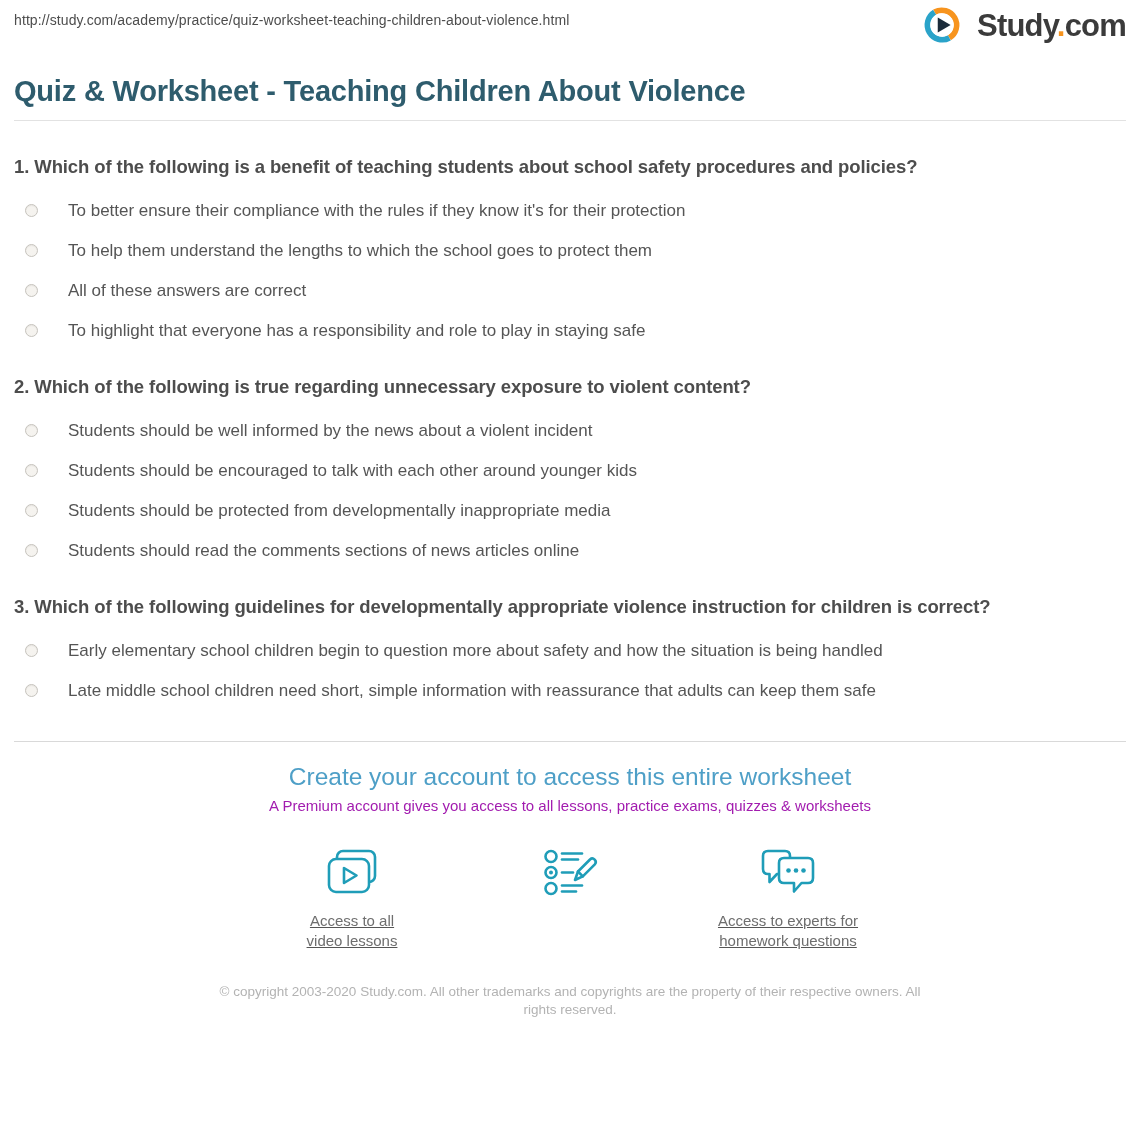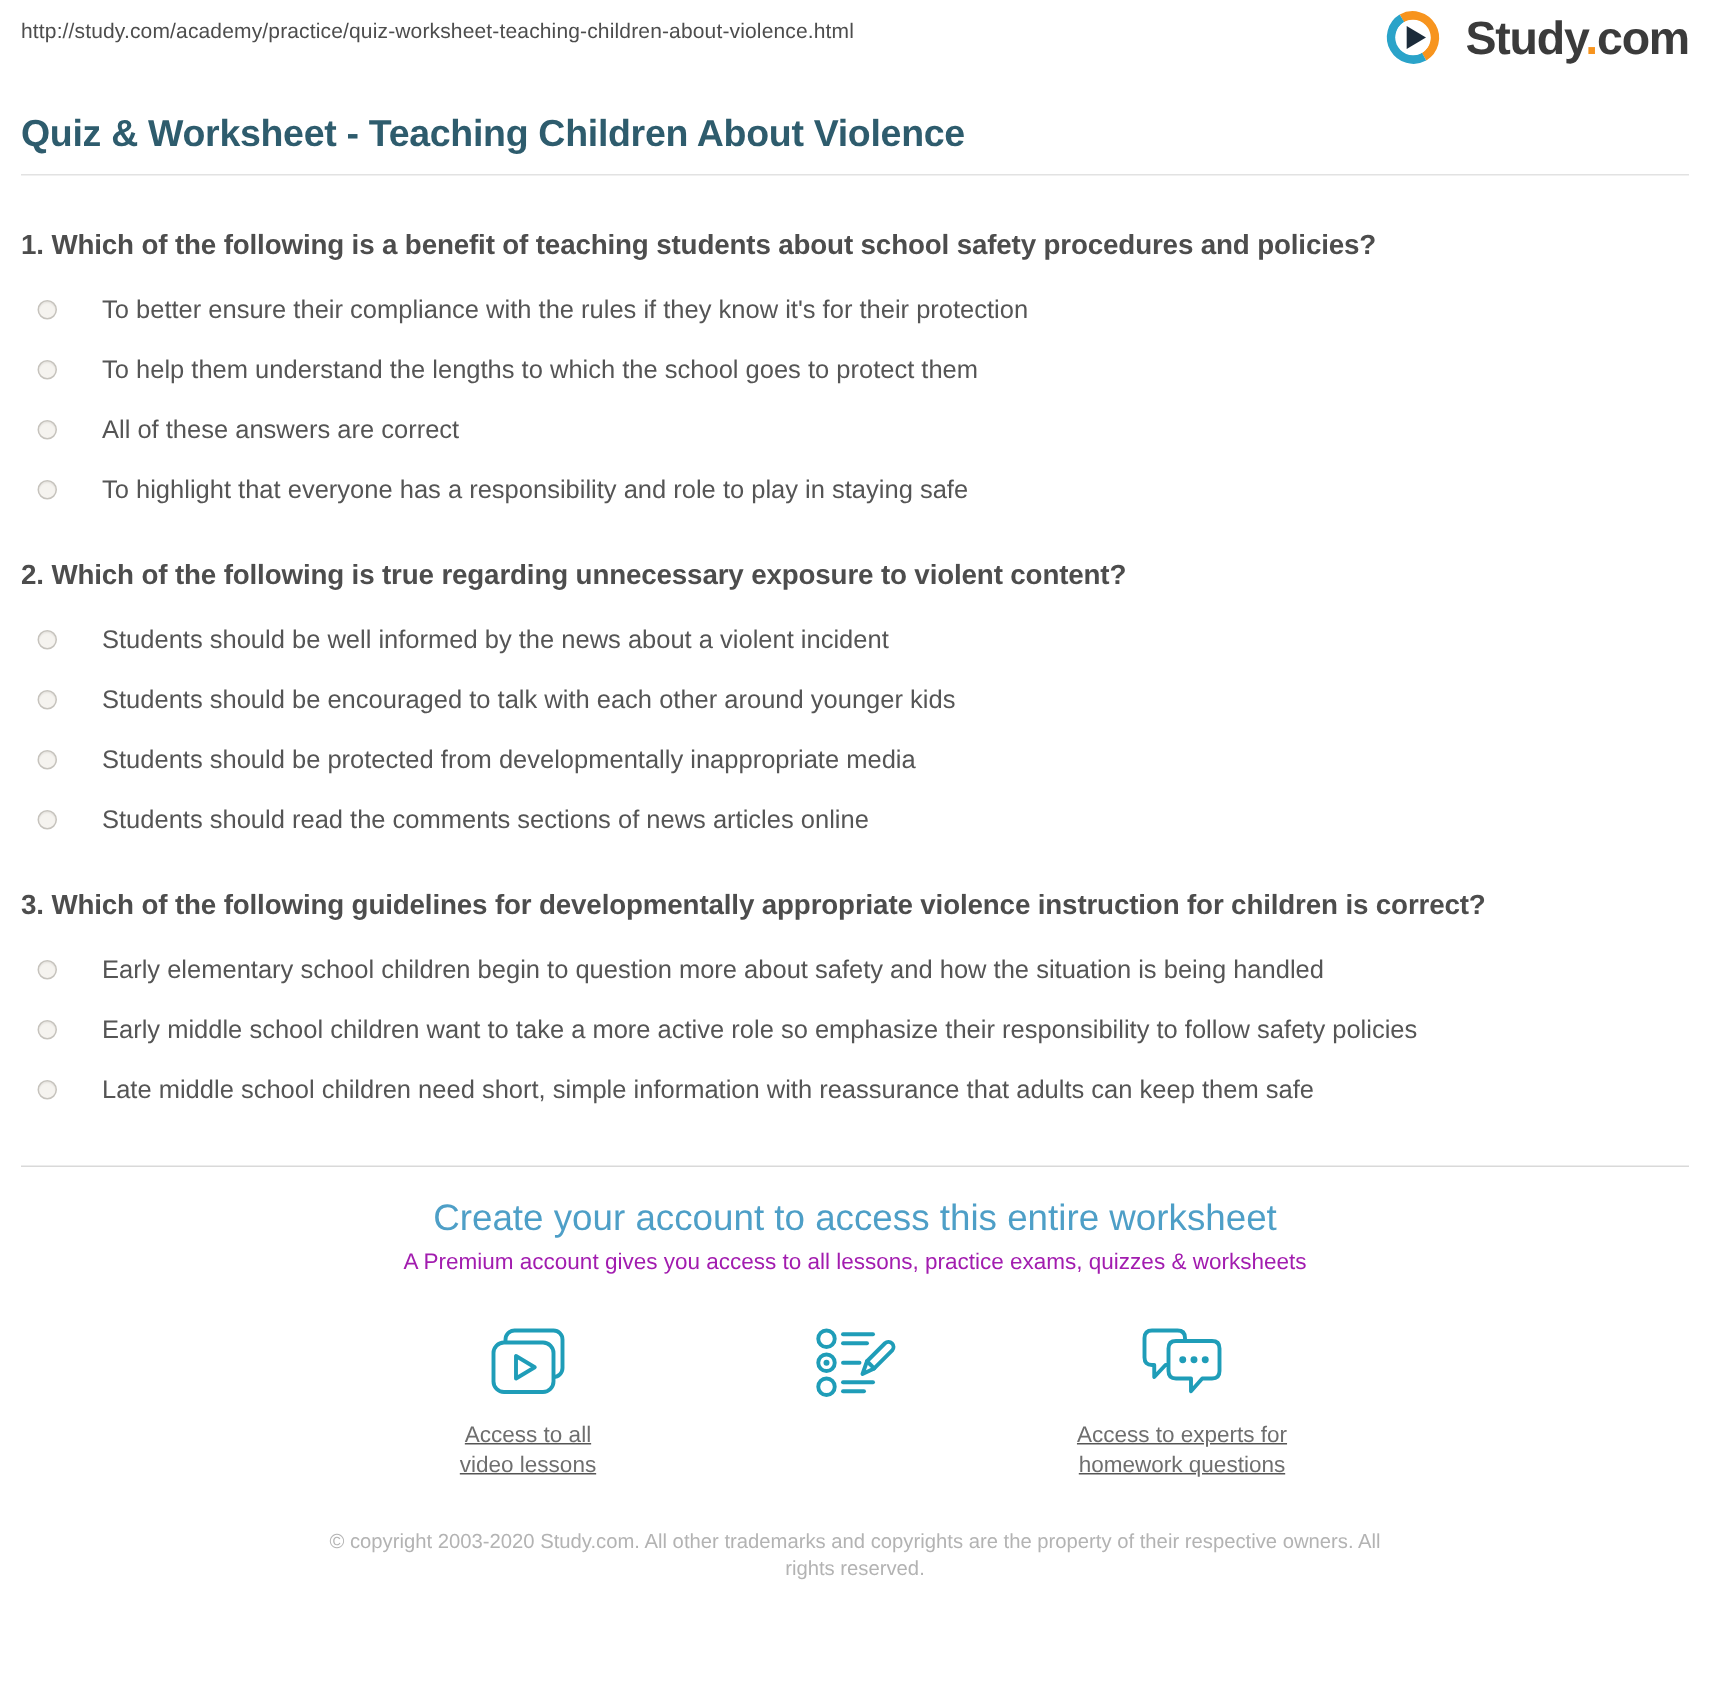--- a/index.html
+++ b/index.html
@@ -17,21 +17,21 @@
   .header { position: relative; padding-top: 12px; min-height: 48px; }
   .url-text { font-size: 14px; color: #4d4d4d; letter-spacing: 0.1px; }
   .logo { position: absolute; right: 0; top: 6px; display: flex; align-items: flex-end; gap: 16px; }
   .logo-icon { width: 38px; height: 38px; display: block; }
   .logo-text { font-size: 31px; font-weight: 700; color: #3b3b3b; letter-spacing: -0.8px; }
   .logo-dot { color: #f7941e; }
 
   
   .page-title {
     margin-top: 27px;
-    font-size: 25px;
+    font-size: 29px;
     font-weight: 600;
     color: #2e5c6d;
     letter-spacing: -0.2px;
   }
   .title-rule { border: none; border-top: 1px solid #e2e2e2; margin-top: 12px; }
 
   
   .question { margin-top: 34px; }
   .question-text {
     font-size: 18.5px;
@@ -146,24 +146,20 @@
     <span class="radio"></span>
     <span class="option-label">Students should read the comments sections of news articles online</span>
   </div>
 </div>
 
 <div class="question">
   <div class="question-text">3. Which of the following guidelines for developmentally appropriate violence instruction for children is correct?</div>
   <div class="option first">
     <span class="radio"></span>
     <span class="option-label">Early elementary school children begin to question more about safety and how the situation is being handled</span>
-  </div>
-  <div class="option">
-    <span class="radio"></span>
-    <span class="option-label">Early middle school children want to take a more active role so emphasize their responsibility to follow safety policies</span>
   </div>
   <div class="option">
     <span class="radio"></span>
     <span class="option-label">Late middle school children need short, simple information with reassurance that adults can keep them safe</span>
   </div>
 </div>
 
 <hr class="section-rule">
 <div class="account-heading">Create your account to access this entire worksheet</div>
 <div class="account-subheading">A Premium account gives you access to all lessons, practice exams, quizzes &amp; worksheets</div>

